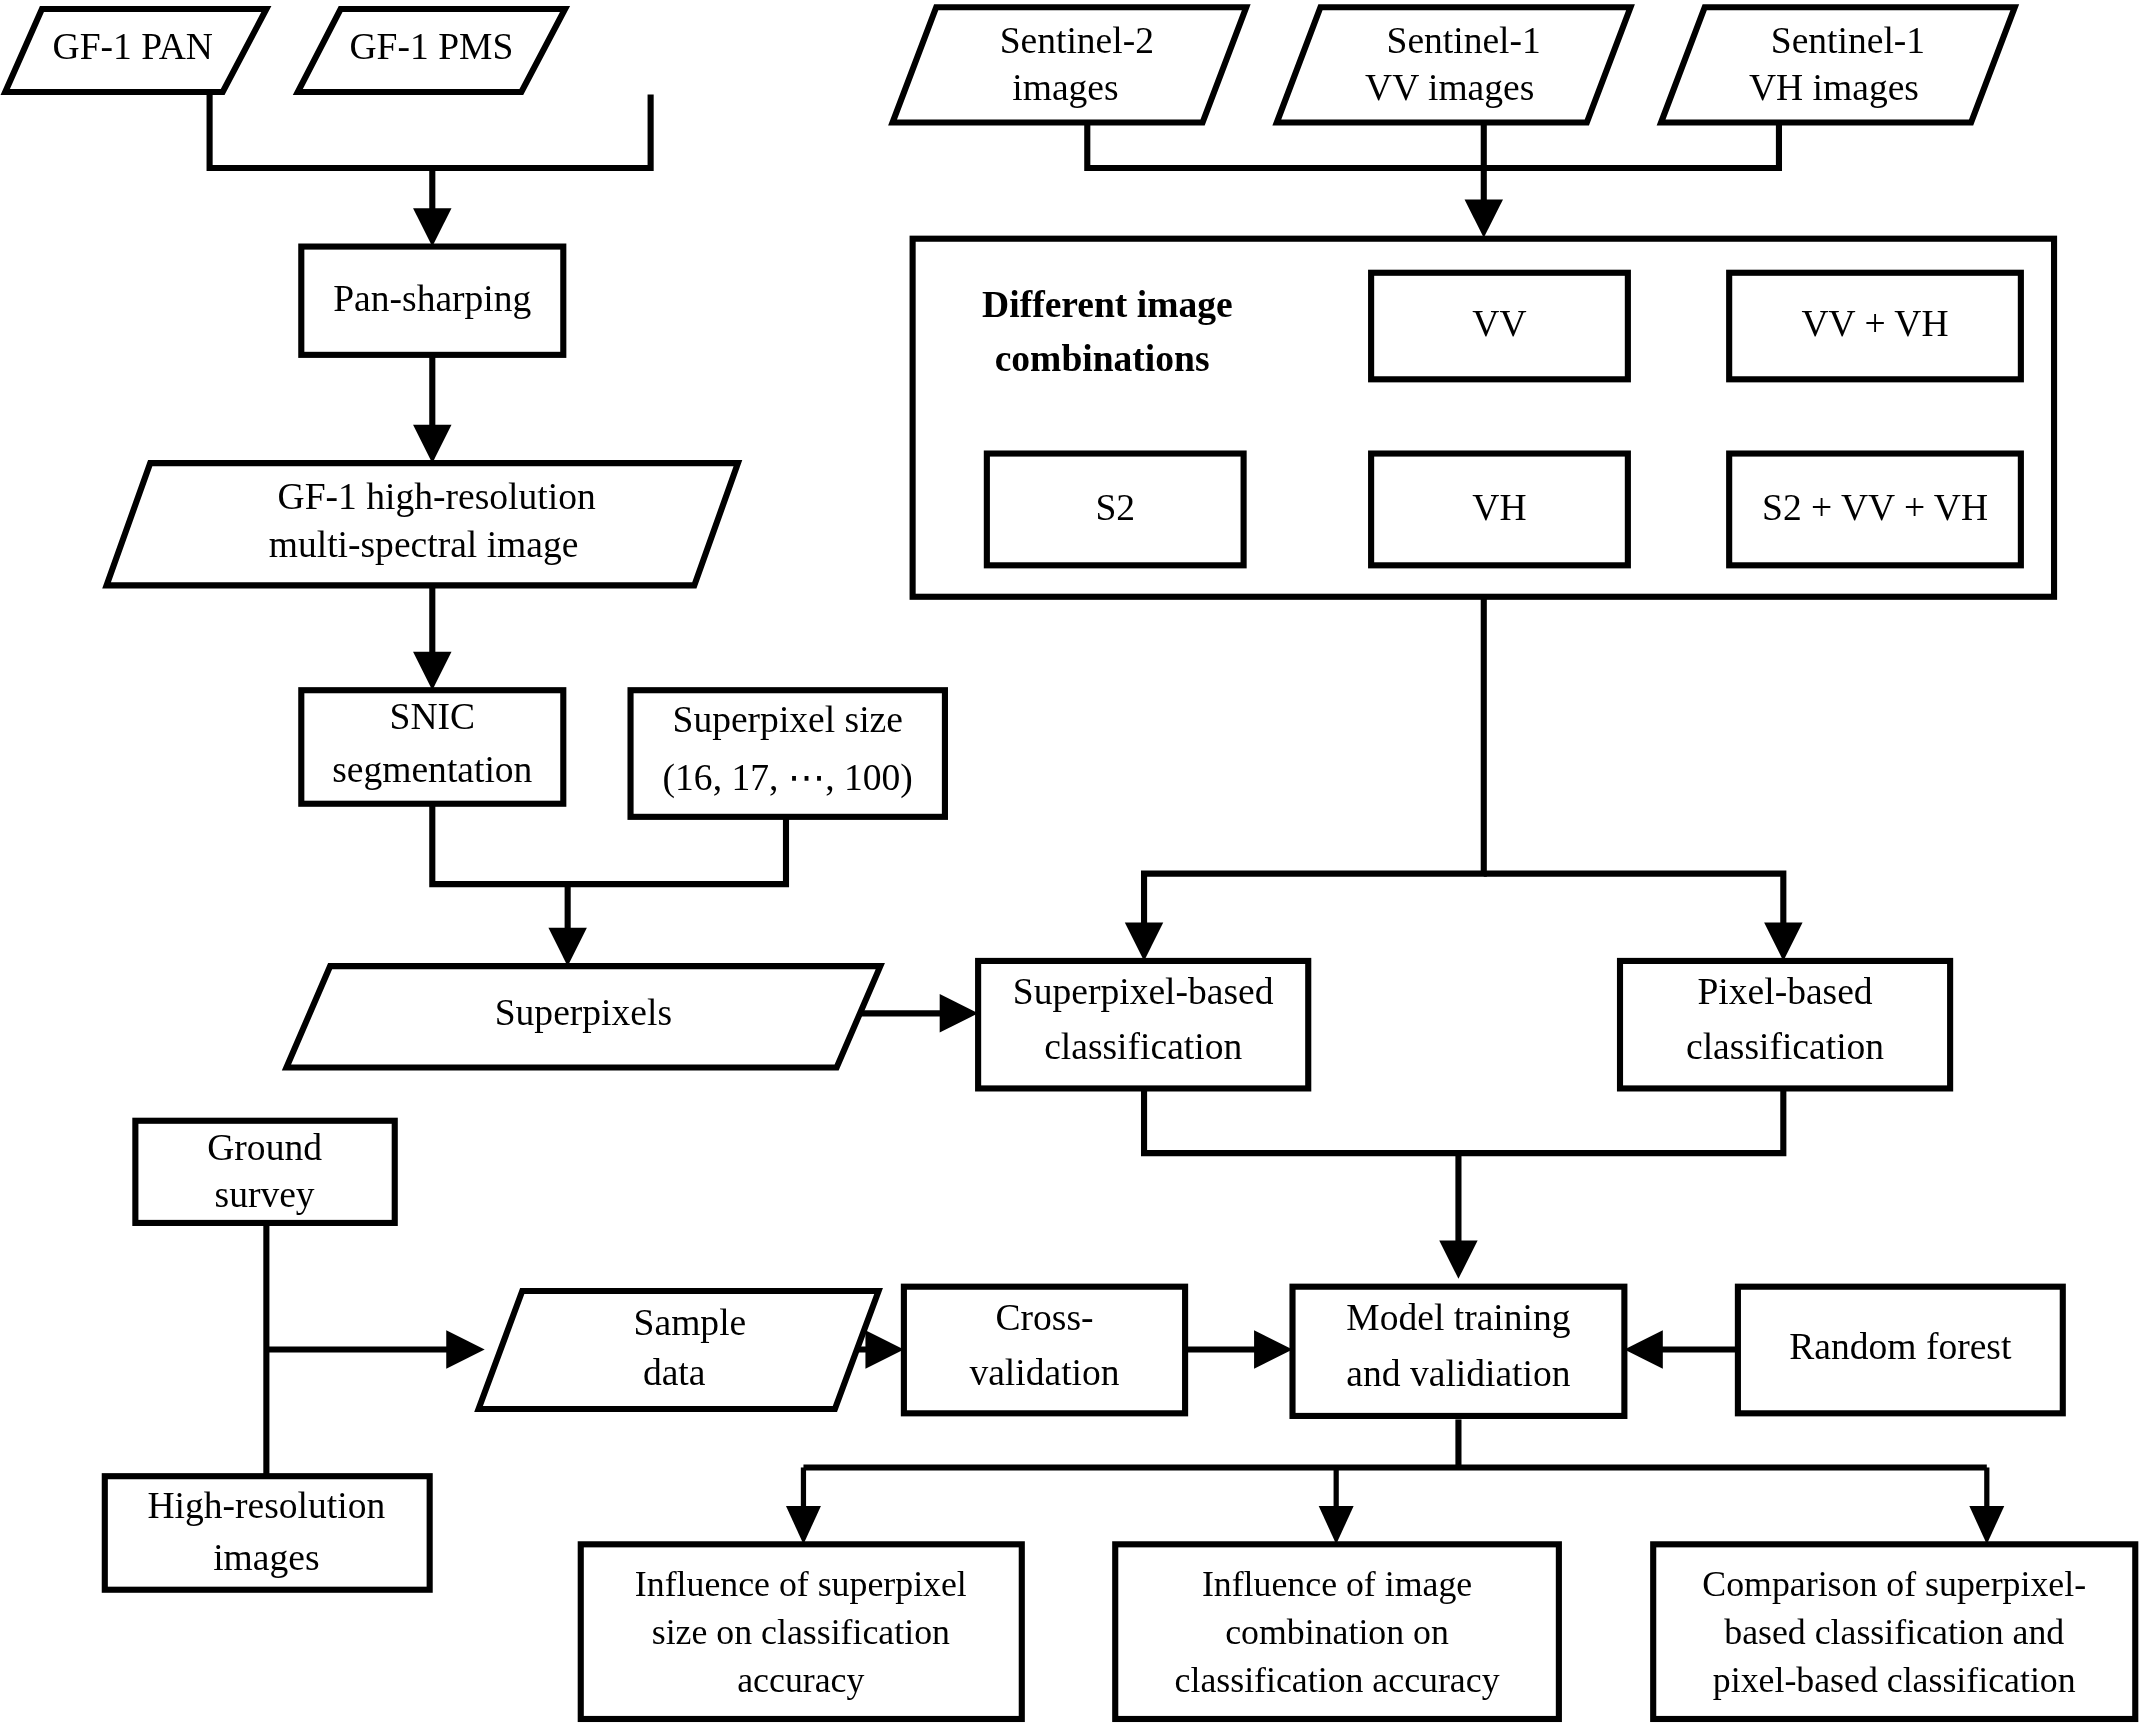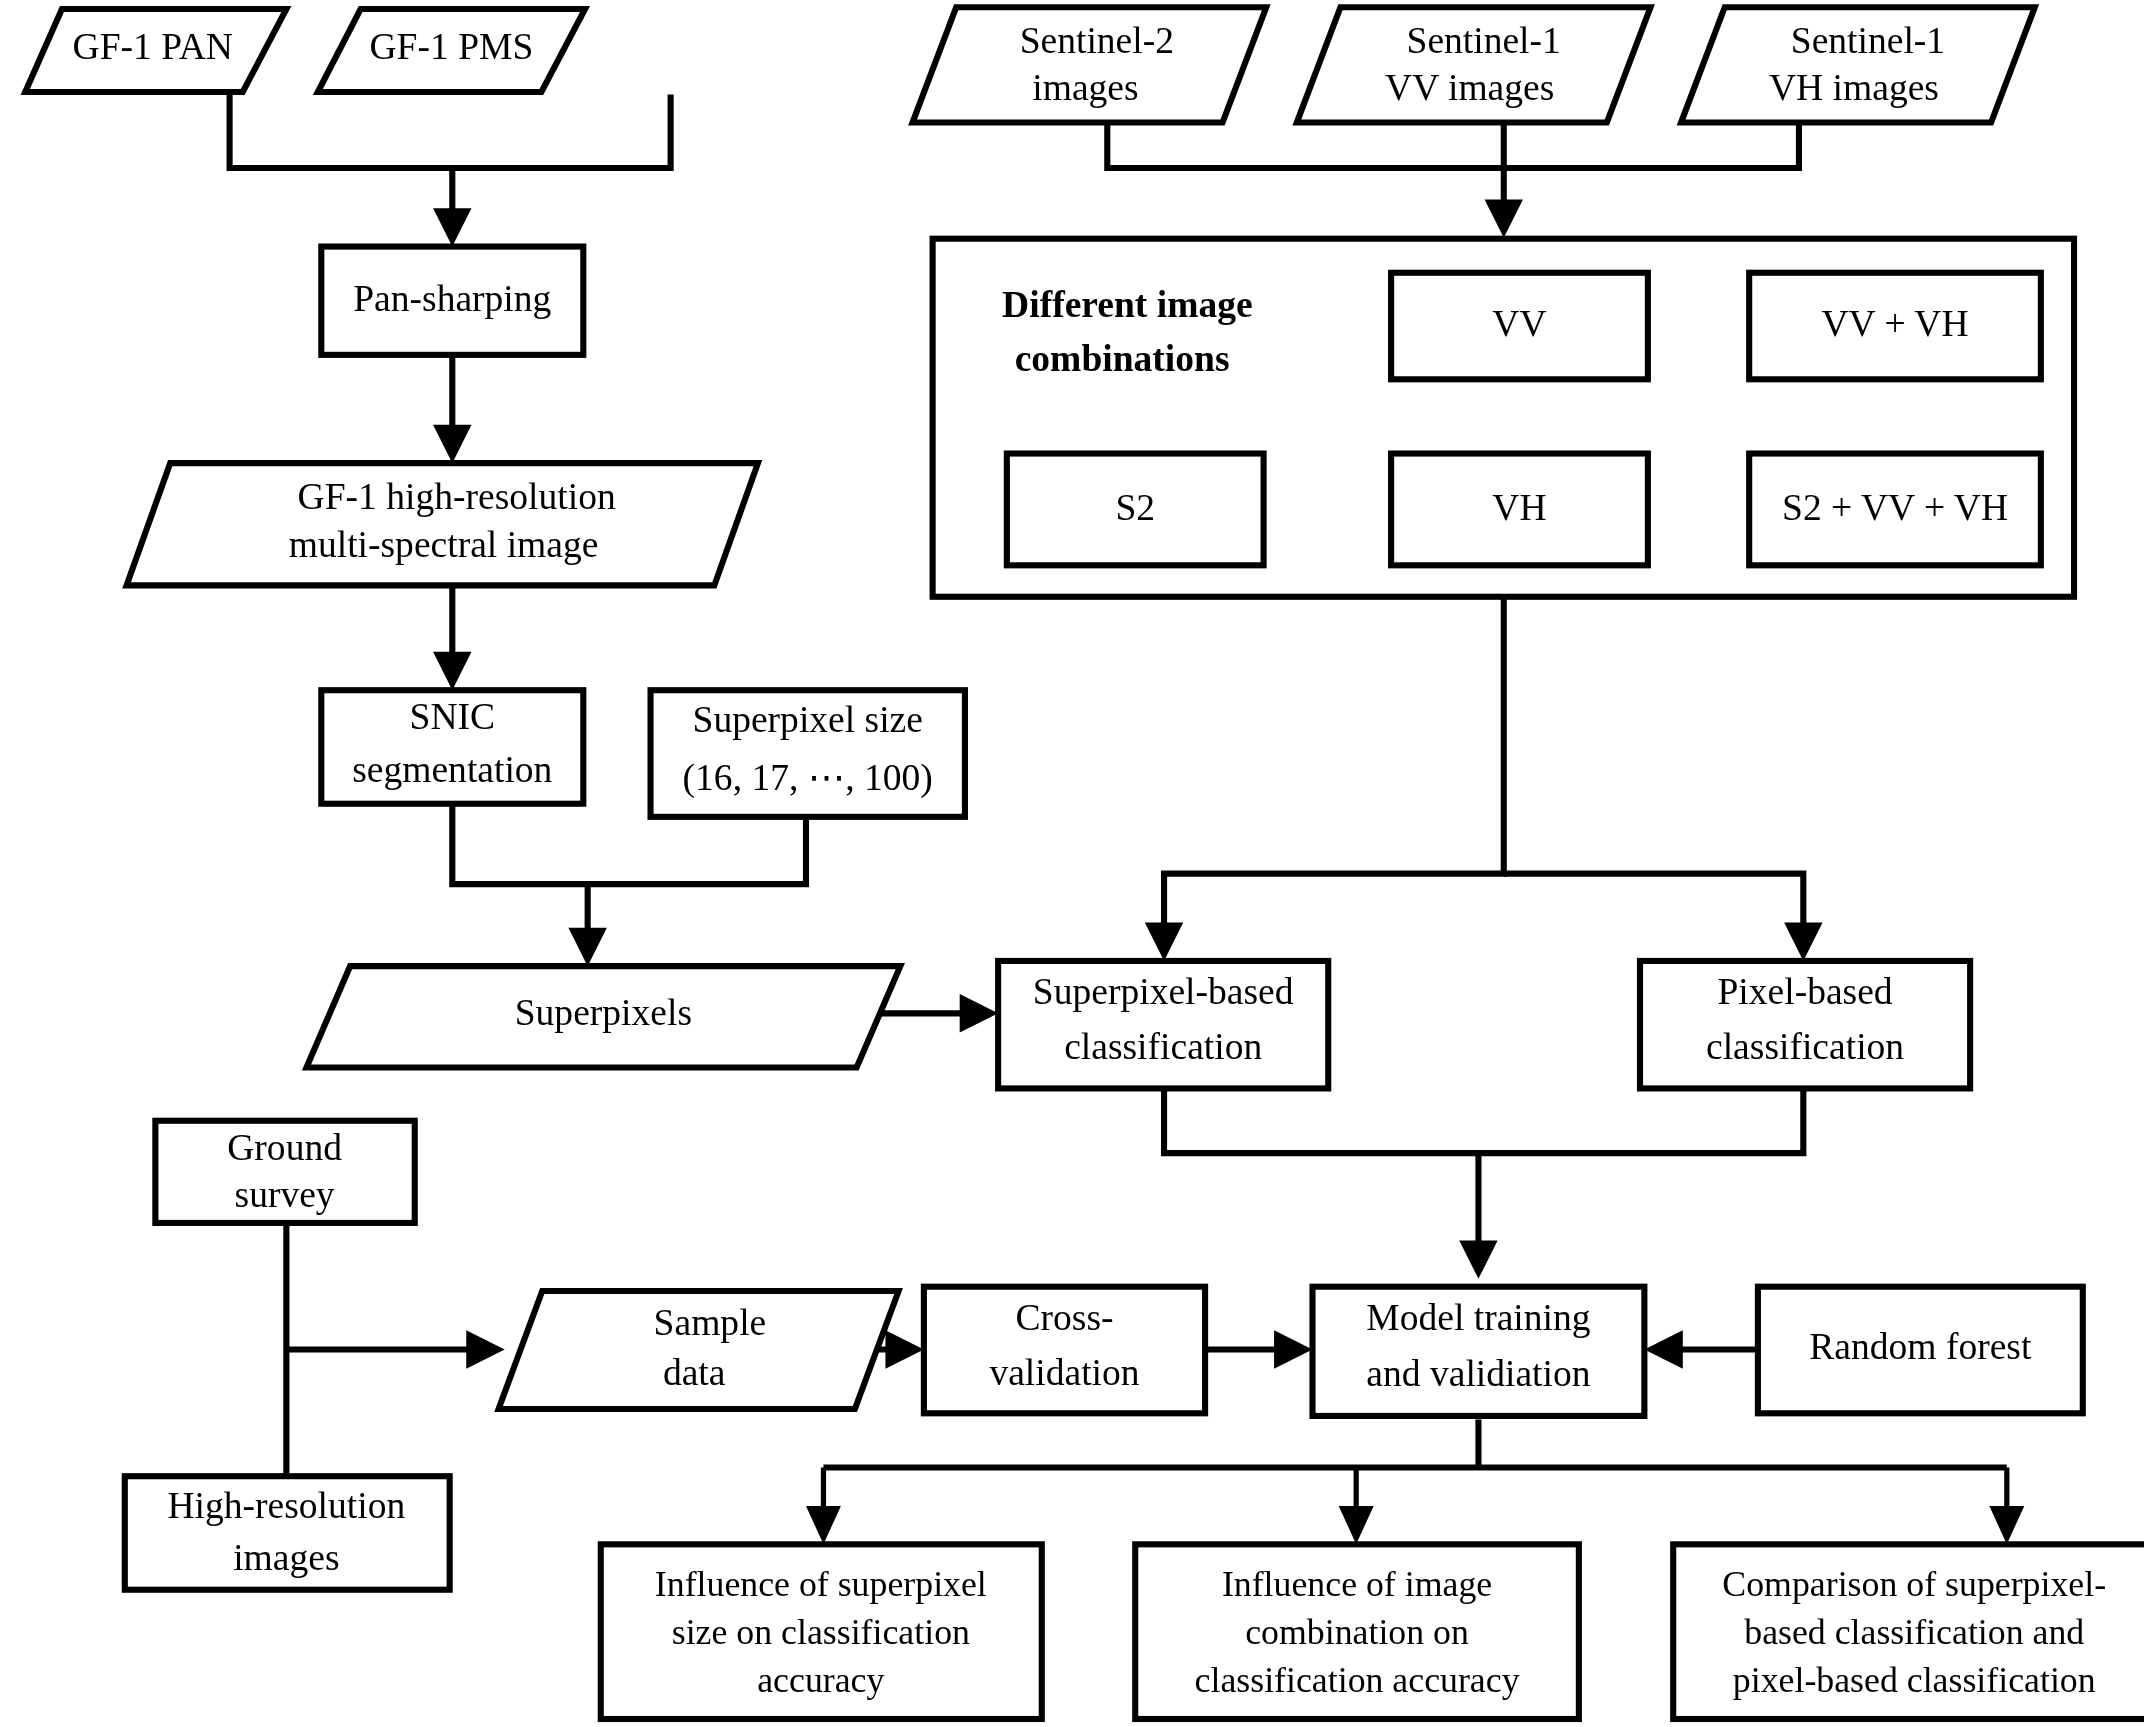--- a/index.html
+++ b/index.html
@@ -6,21 +6,20 @@
     margin: 0;
     padding: 0;
     background: #ffffff;
   }
   #diagram-root {
     position: relative;
     width: 1860px;
     height: 1728px;
     background: #ffffff;
     font-family: "Liberation Serif", "DejaVu Serif", serif;
-    padding-left: 20px;
   }
   svg.flow {
     display: block;
     width: 2144px;
     height: 1728px;
   }
   .shape-stroke {
     fill: #ffffff;
     stroke: #000000;
     stroke-width: 7;

